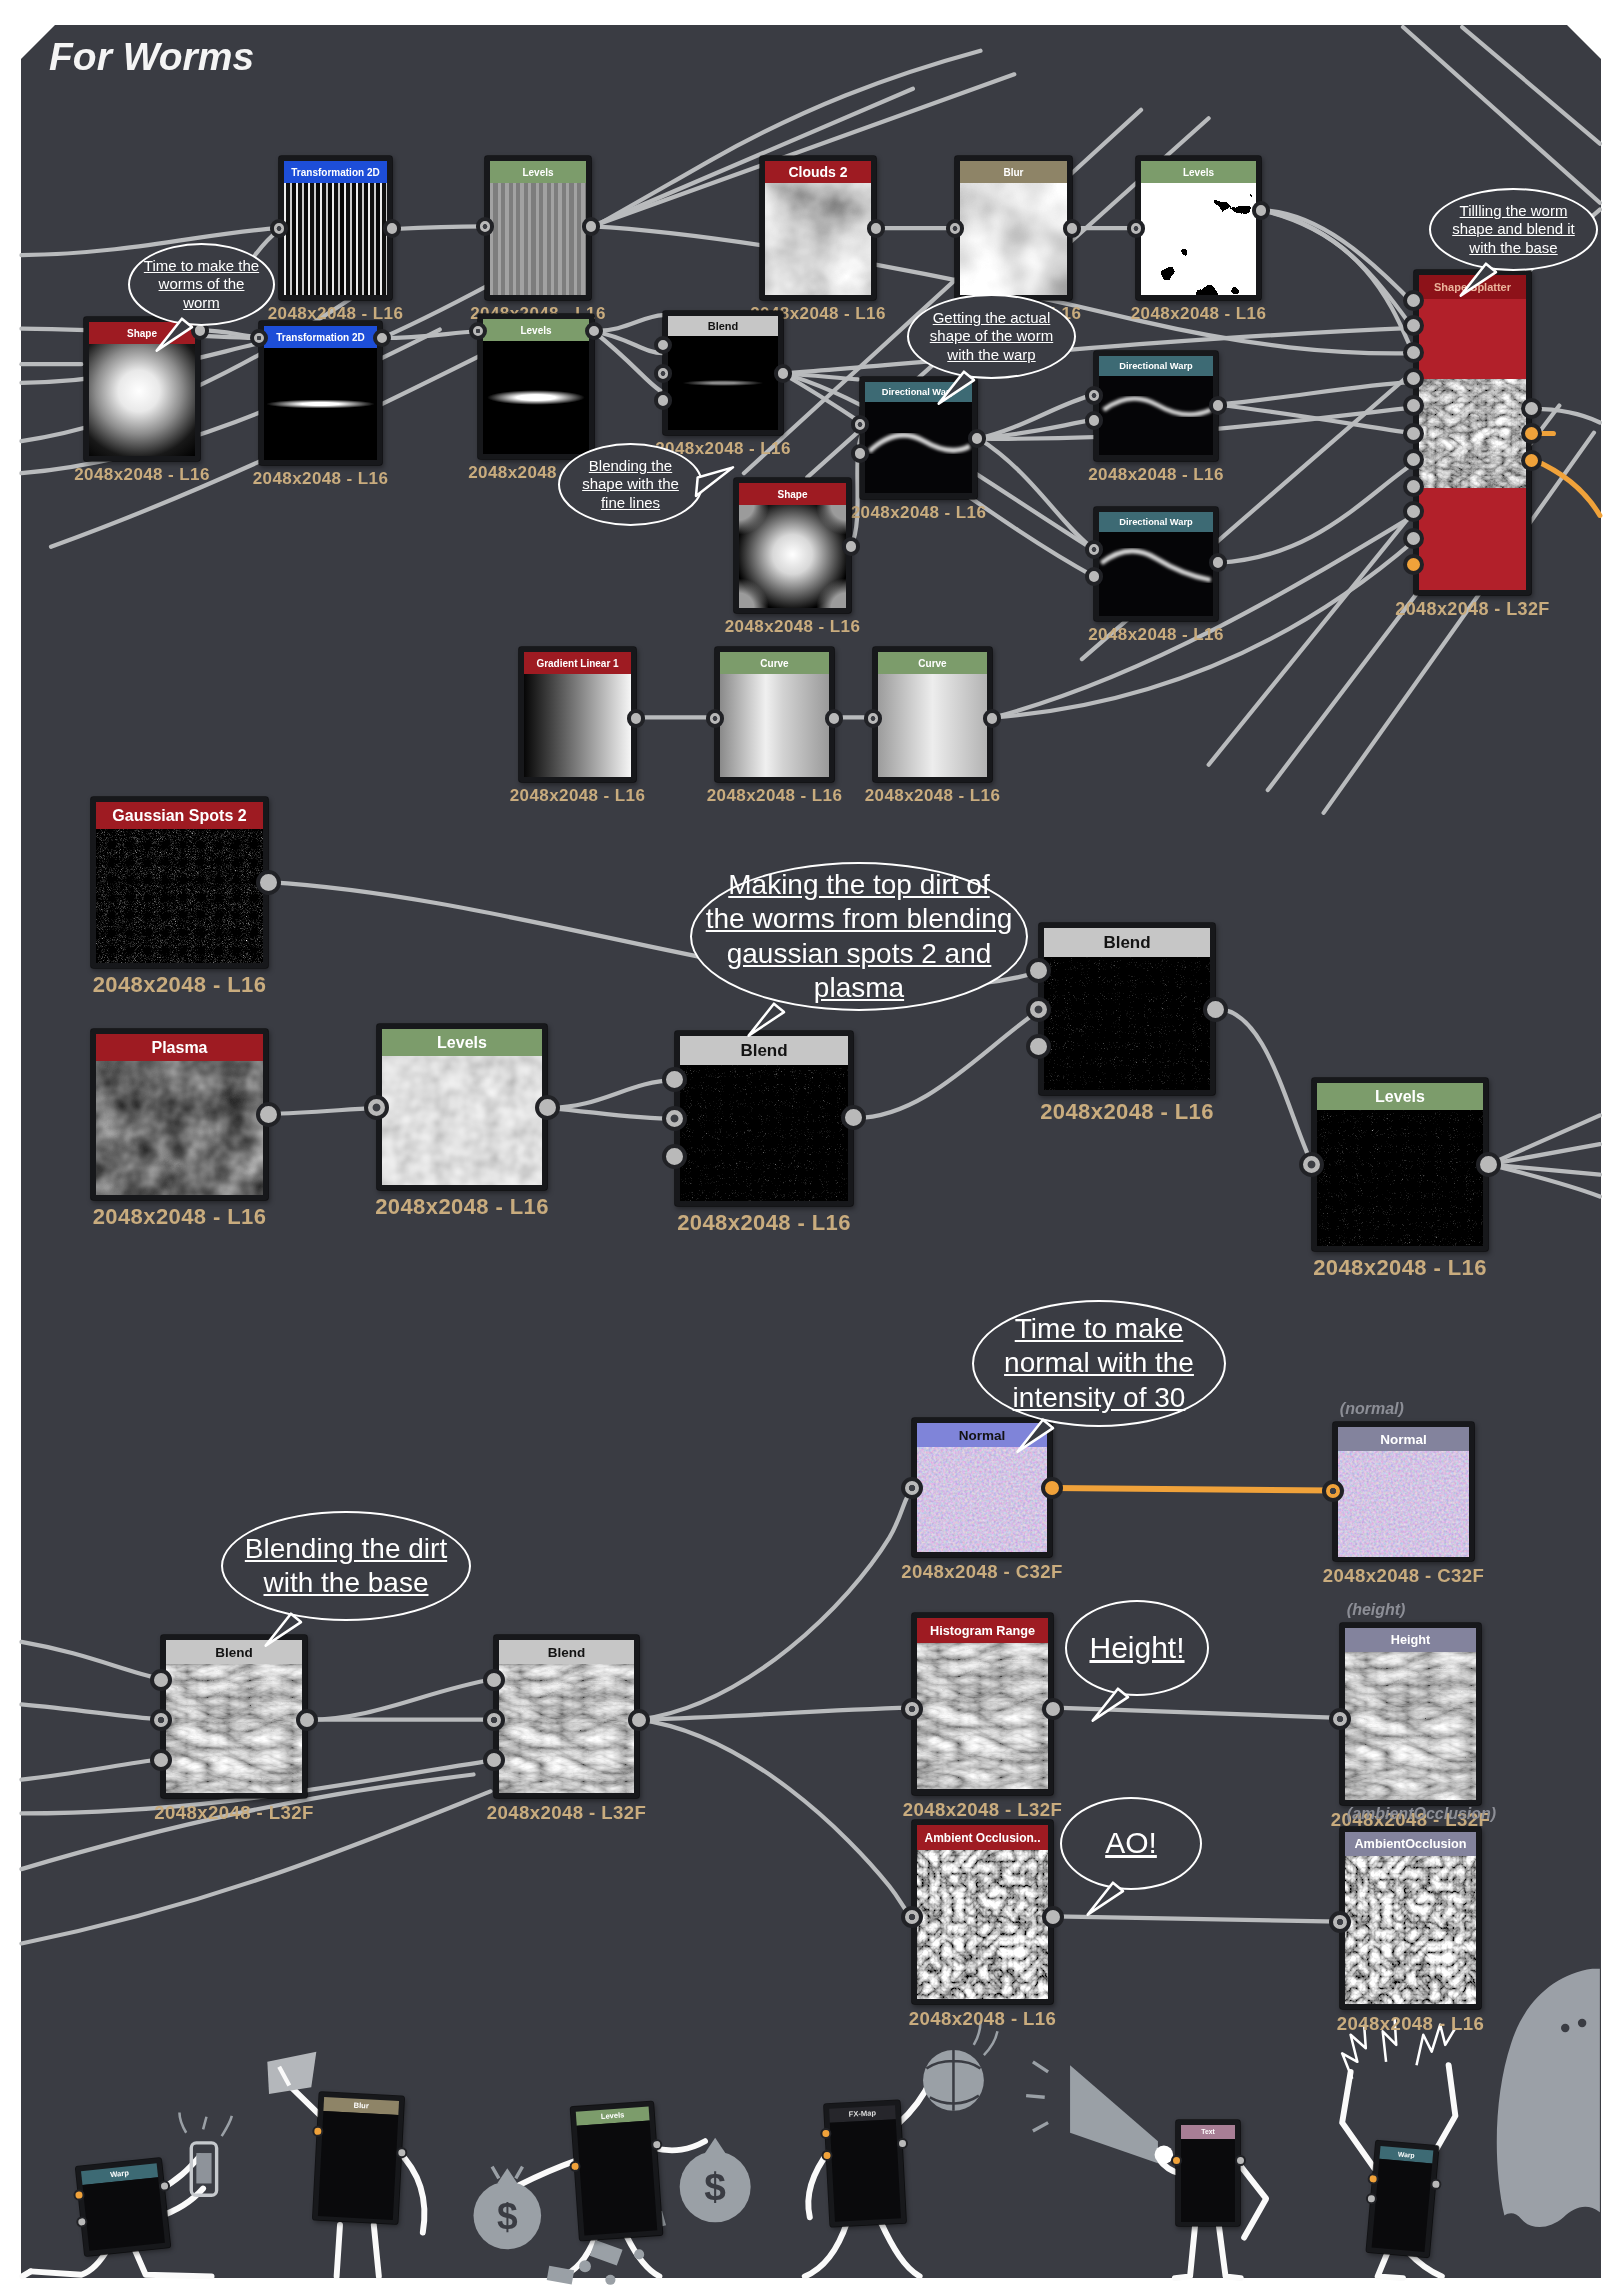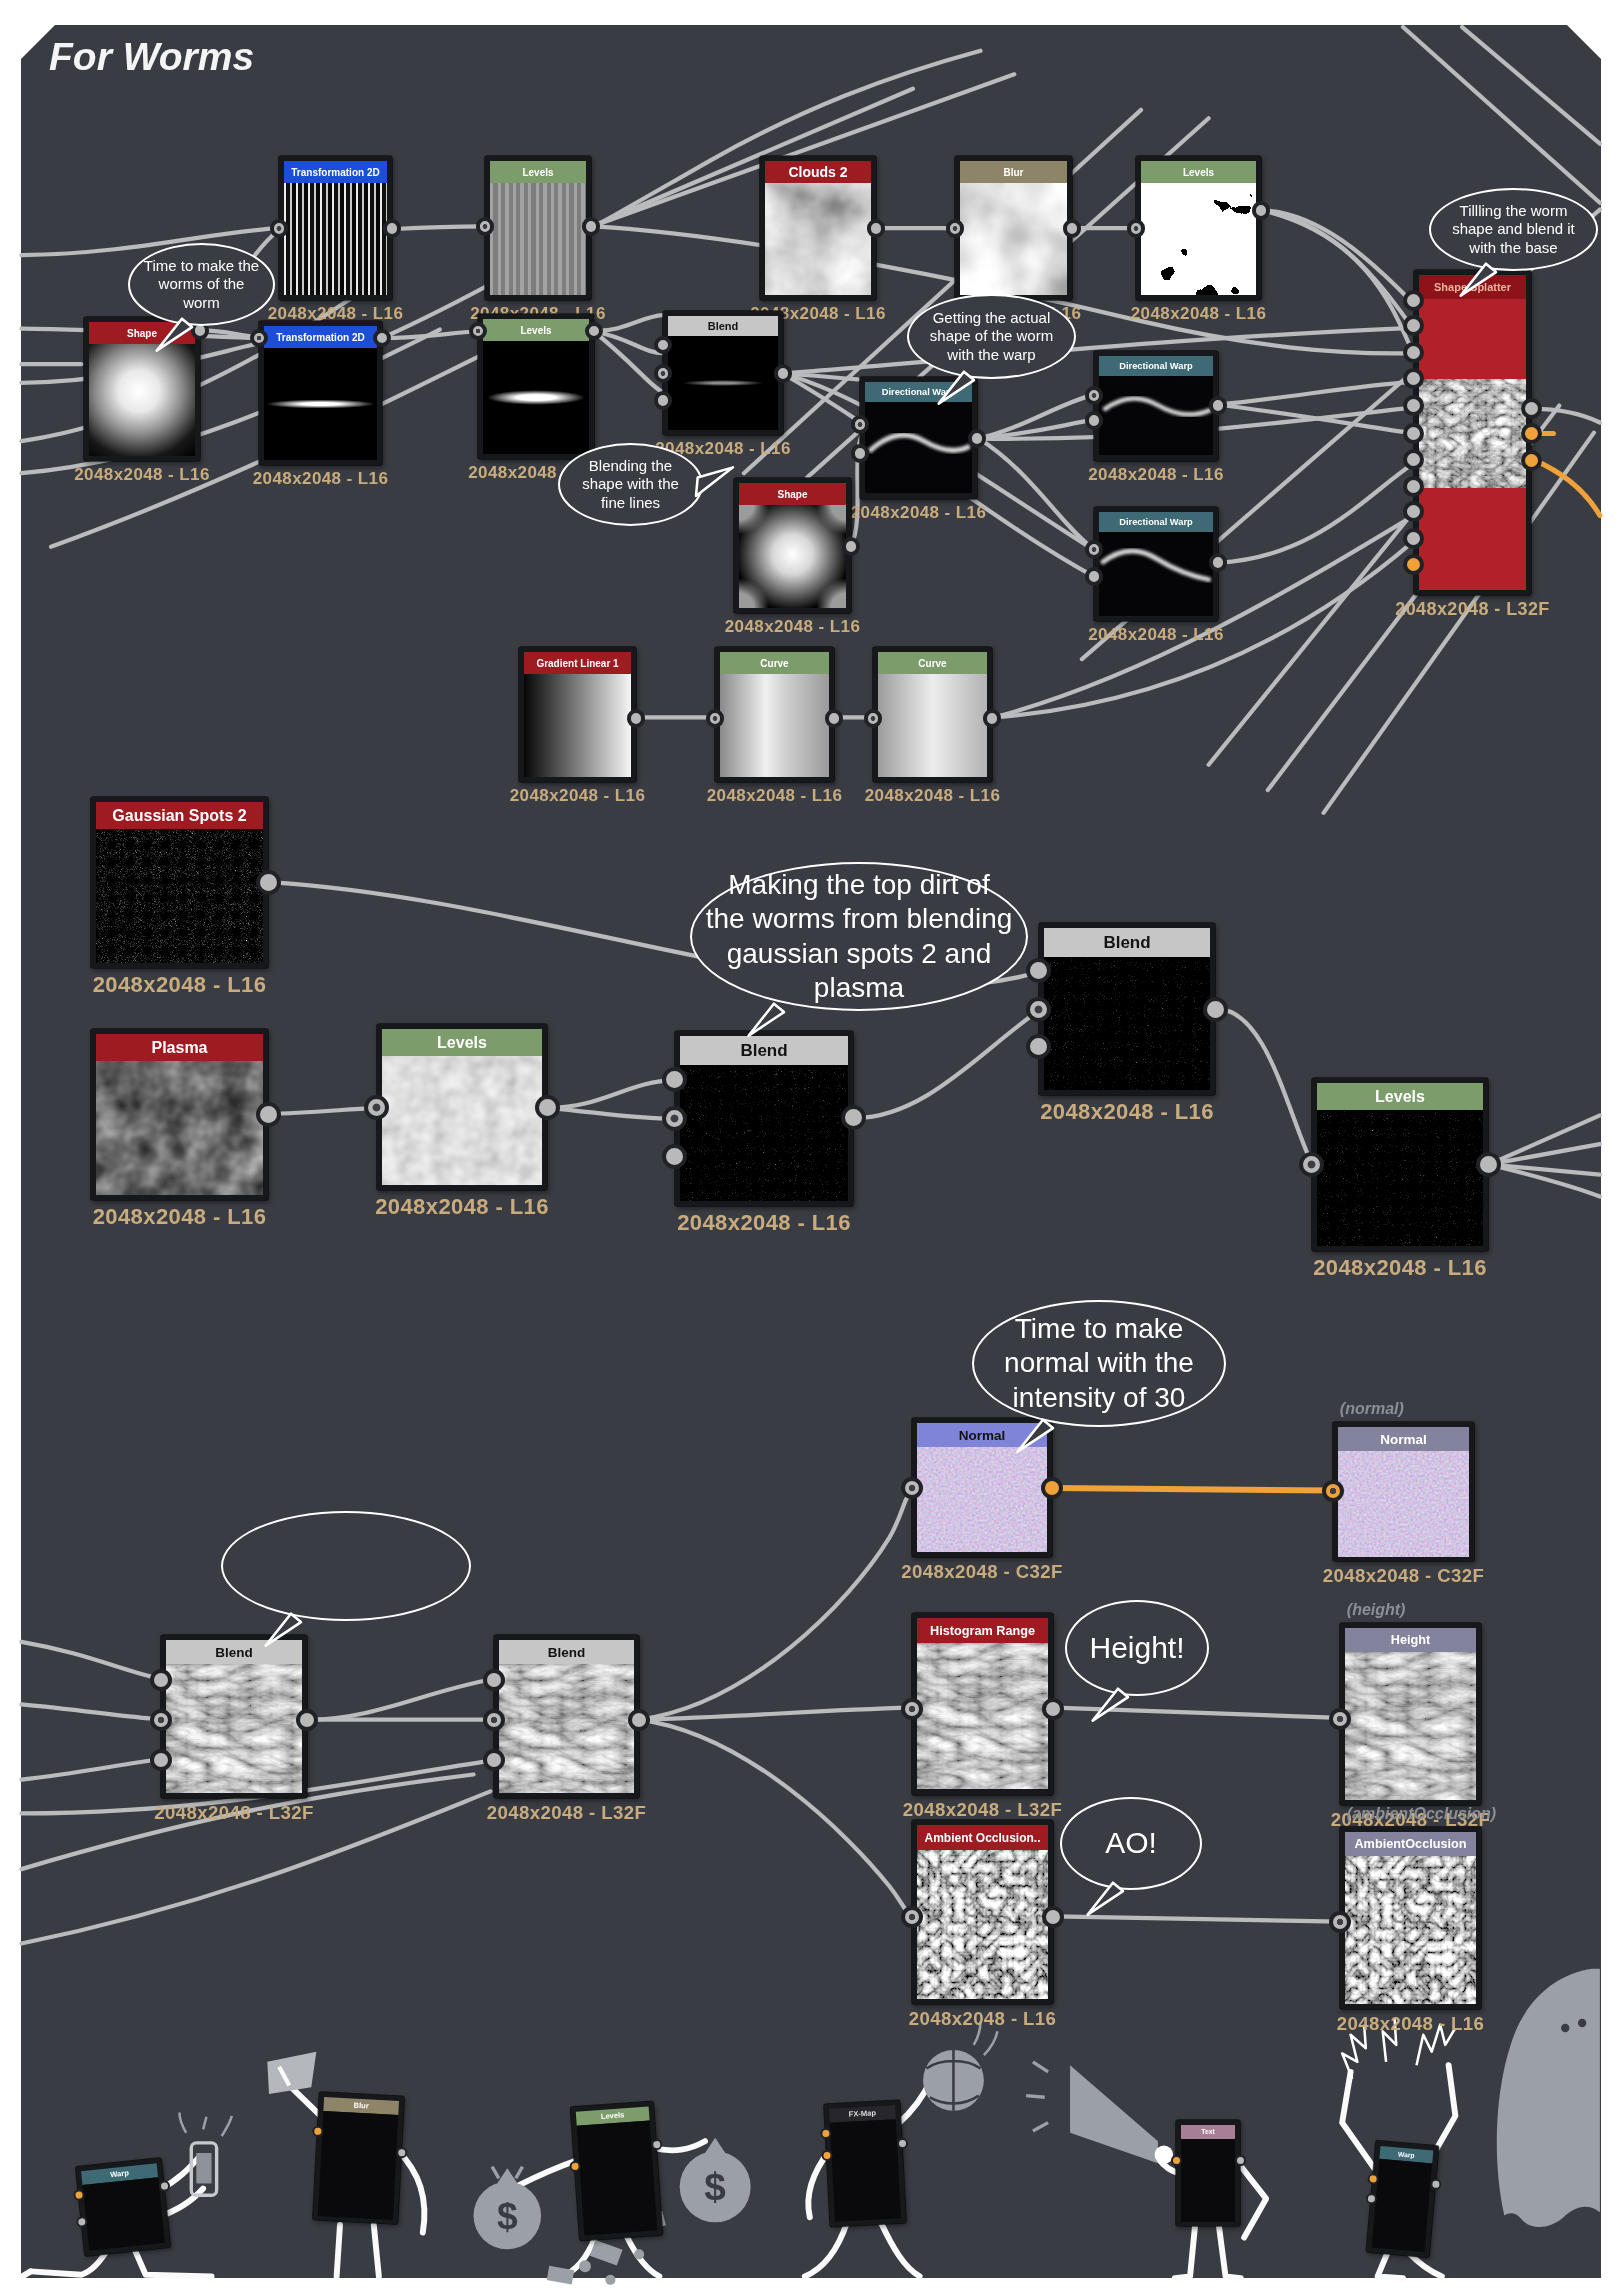--- a/index.html
+++ b/index.html
@@ -40,21 +40,21 @@
   .cn.sm{border-width:2.5px;}
   .cn.d{background:radial-gradient(circle,#3c3e44 0 29%,#b9b9b9 36%);}
   .cn.o{background:#f0a23a;}
   .cn.od{background:radial-gradient(circle,#3c3e44 0 29%,#f0a23a 36%);}
   .cap{position:absolute;top:100%;margin-top:4.2px;left:50%;transform:translateX(-50%);white-space:nowrap;
     font-weight:bold;color:#c9ac7e;letter-spacing:0.4px;}
   .above{position:absolute;bottom:100%;margin-bottom:4.2px;left:6.8px;font-style:italic;font-weight:bold;
     color:#8c8e96;font-size:16px;white-space:nowrap;}
   #bubbles{position:absolute;left:0;top:0;width:100%;height:100%;z-index:3;pointer-events:none;}
   .bubble{position:absolute;border:2.5px solid #fff;border-radius:50%;background:#3a3c43;color:#fff;
-    display:flex;align-items:center;justify-content:center;text-align:center;line-height:1.22;padding:8.5px 13.5px;box-sizing:border-box;}
+    display:flex;align-items:center;justify-content:center;text-align:center;line-height:1.22;padding:8.5px 13.5px;box-sizing:border-box;text-decoration:underline;}
   .bubble svg.tail{position:absolute;overflow:visible;}
 </style>
 </head>
 <body>
 
 <div id="panel"></div>
 <div id="title">For Worms</div>
 
 <svg width="0" height="0" style="position:absolute">
   <defs>
@@ -784,20 +784,21 @@
         <path d="M34 2 L4 40 L46 12 Z" fill="#3a3c43" stroke="#fff" stroke-width="3" stroke-linejoin="round"></path>
       </svg>
     </div>
     <div class="bubble" style="left: 972px; top: 1300px; width: 254px; height: 127px; font-size: 28px;">
       <span>Time to make normal with the intensity of 30</span>
       <svg class="tail" width="41" height="37" style="left: 16%; bottom: -30px;" viewBox="0 0 48 44">
         <path d="M34 2 L4 40 L46 12 Z" fill="#3a3c43" stroke="#fff" stroke-width="3" stroke-linejoin="round"></path>
       </svg>
     </div>
     <div class="bubble" style="left: 221px; top: 1511px; width: 250px; height: 110px; font-size: 28px;">
+      <span>Blending the dirt with the base</span>
       <svg class="tail" width="41" height="37" style="left: 16%; bottom: -30px;" viewBox="0 0 48 44">
         <path d="M34 2 L4 40 L46 12 Z" fill="#3a3c43" stroke="#fff" stroke-width="3" stroke-linejoin="round"></path>
       </svg>
     </div>
     <div class="bubble" style="left: 1065px; top: 1600px; width: 144px; height: 96px; font-size: 30px;">
       <span>Height!</span>
       <svg class="tail" width="41" height="37" style="left: 16%; bottom: -30px;" viewBox="0 0 48 44">
         <path d="M34 2 L4 40 L46 12 Z" fill="#3a3c43" stroke="#fff" stroke-width="3" stroke-linejoin="round"></path>
       </svg>
     </div>

